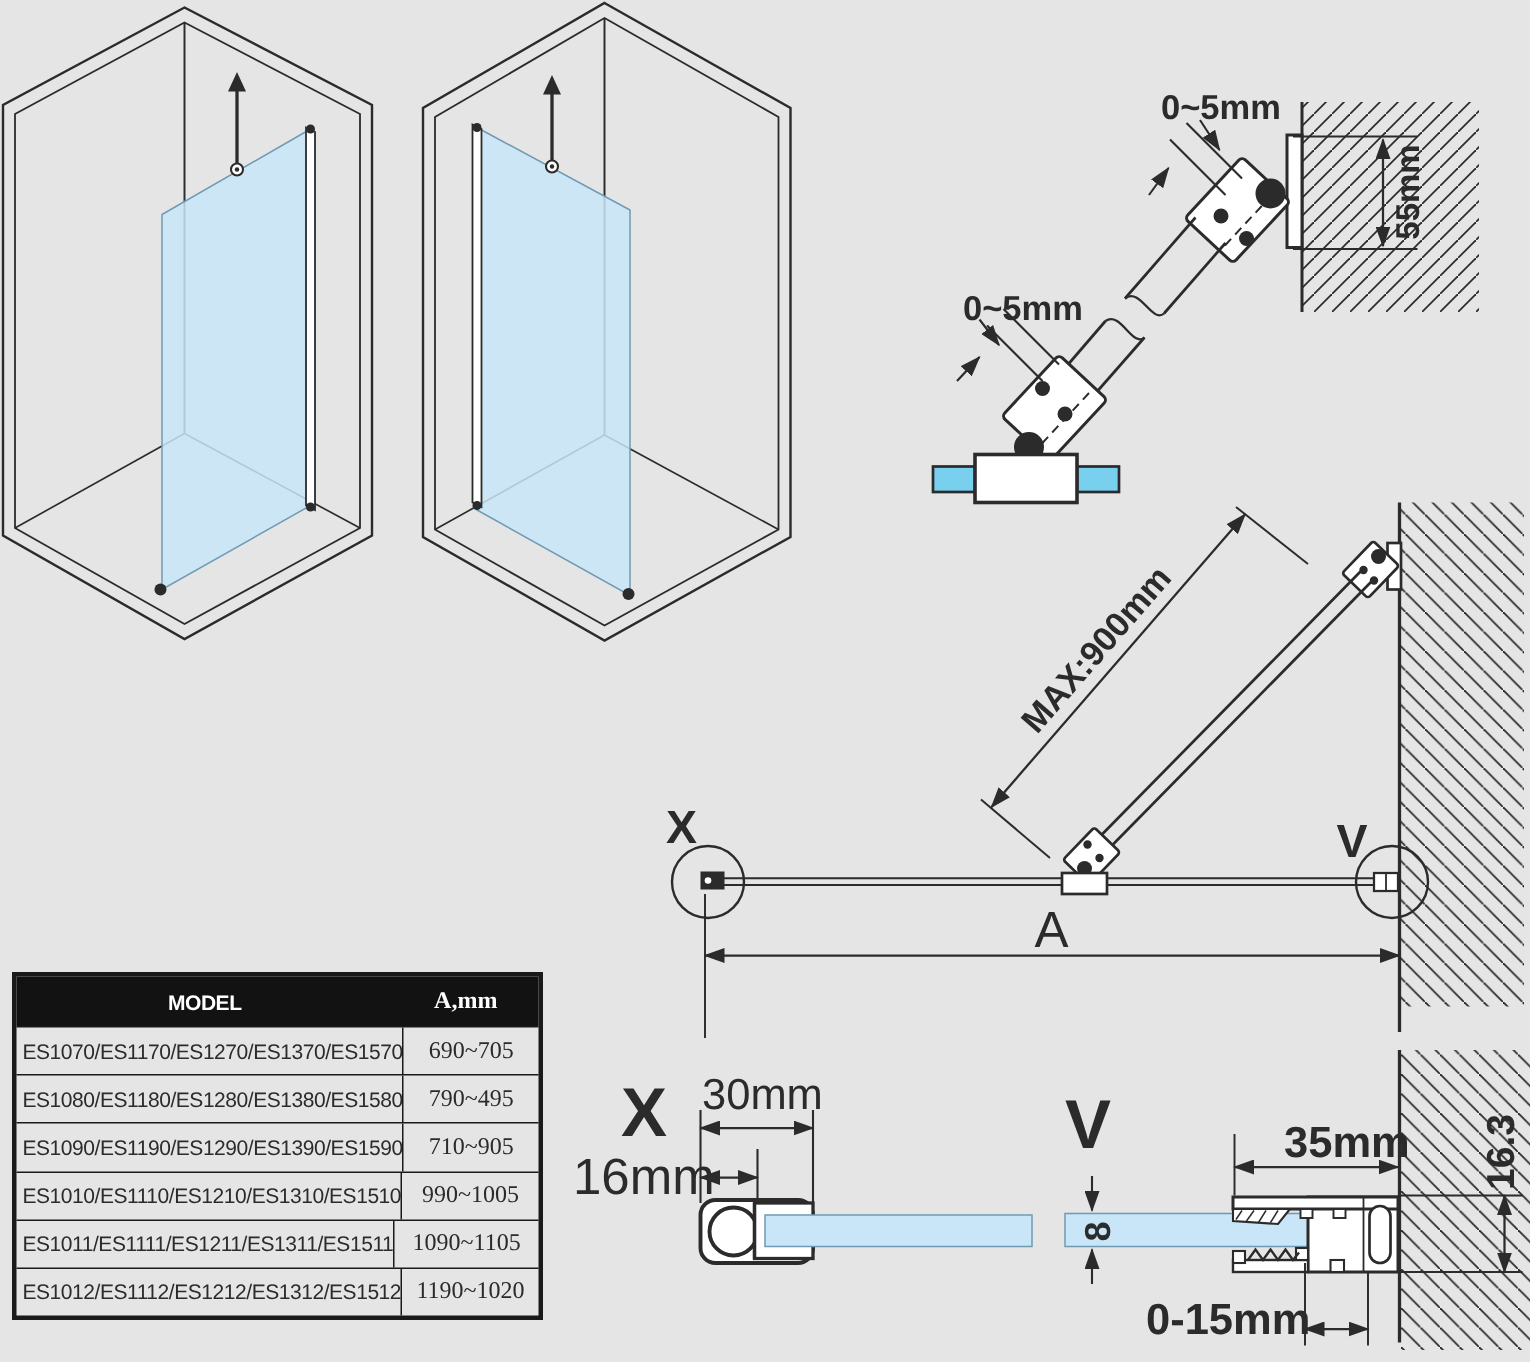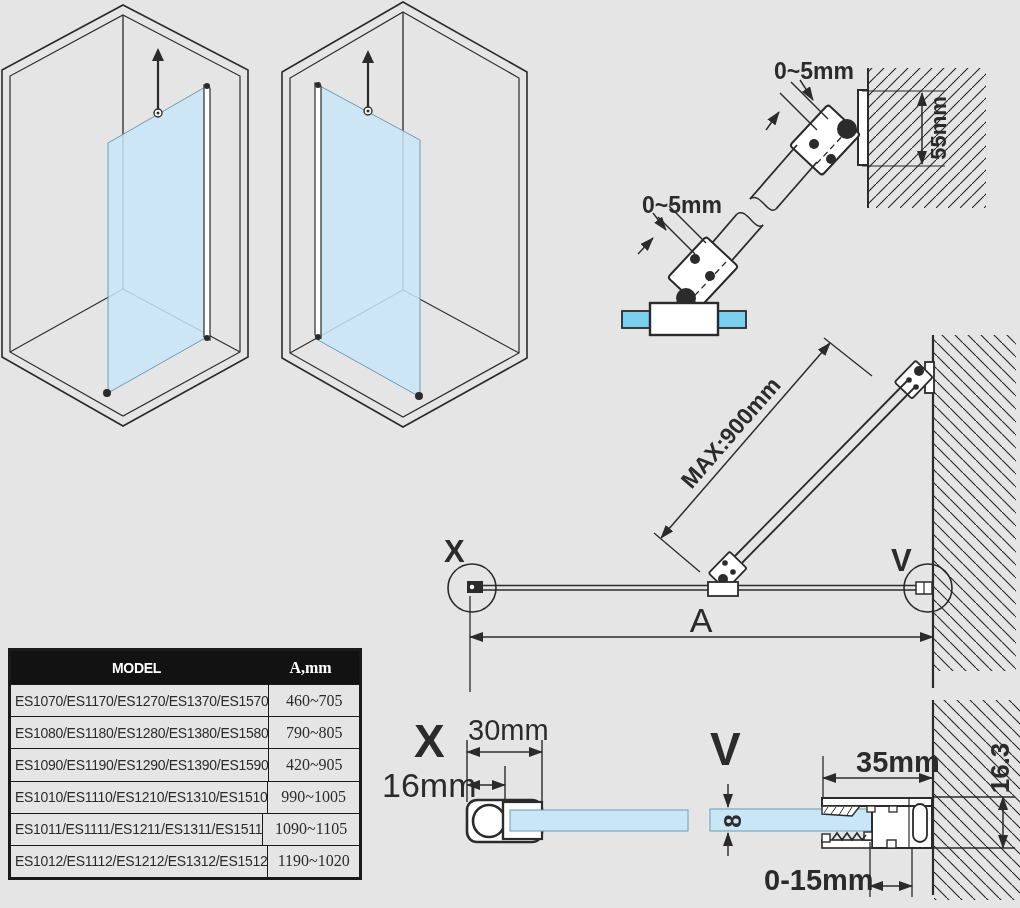--- a/index.html
+++ b/index.html
@@ -302,29 +302,29 @@
   <span class="lbl b" style="left:764px;top:866px;font-size:29px;">0-15mm</span>
   <span class="lbl b rot" style="left:1000px;top:768px;font-size:26px;">16.3</span>
 
   <div id="model-table">
     <div class="t-head">
       <div class="t-c1">MODEL</div>
       <div class="t-c2" style="border-left:none;">A,mm</div>
     </div>
     <div class="t-row">
       <div class="t-c1">ES1070/ES1170/ES1270/ES1370/ES1570</div>
-      <div class="t-c2">460~705</div>
+      <div class="t-c2">690~705</div>
     </div>
     <div class="t-row">
       <div class="t-c1">ES1080/ES1180/ES1280/ES1380/ES1580</div>
-      <div class="t-c2">790~805</div>
+      <div class="t-c2">790~495</div>
     </div>
     <div class="t-row">
       <div class="t-c1">ES1090/ES1190/ES1290/ES1390/ES1590</div>
-      <div class="t-c2">420~905</div>
+      <div class="t-c2">710~905</div>
     </div>
     <div class="t-row">
       <div class="t-c1">ES1010/ES1110/ES1210/ES1310/ES1510</div>
       <div class="t-c2">990~1005</div>
     </div>
     <div class="t-row">
       <div class="t-c1">ES1011/ES1111/ES1211/ES1311/ES1511</div>
       <div class="t-c2">1090~1105</div>
     </div>
     <div class="t-row">

